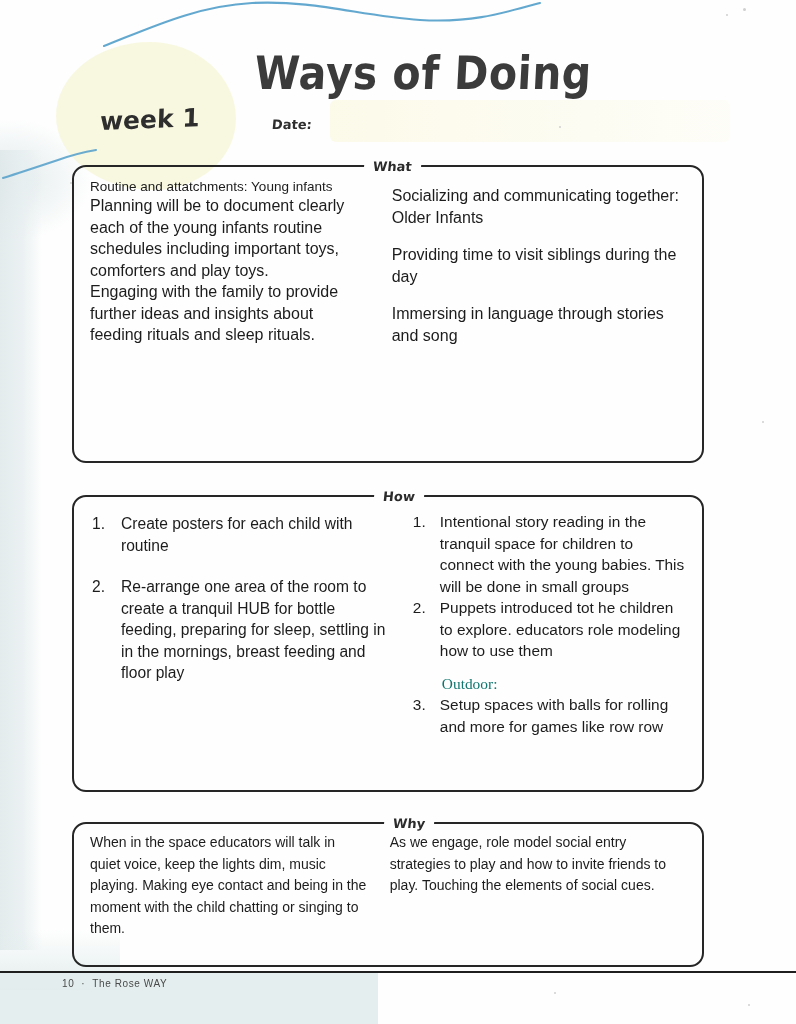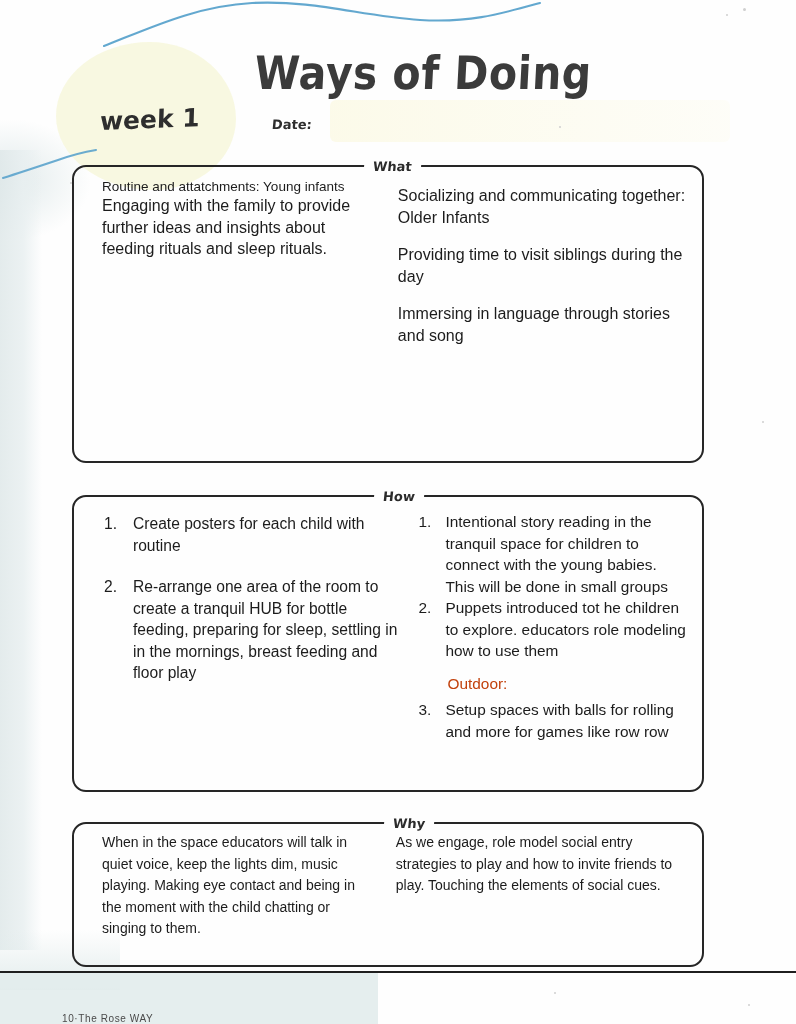--- a/index.html
+++ b/index.html
@@ -161,21 +161,20 @@
     white-space: nowrap;
   }
   .section.what .tab { left: 290px; }
   .section.how  .tab { left: 300px; }
   .section.why  .tab { left: 310px; }
 
   .cols {
     display: flex;
     height: 100%;
     box-sizing: border-box;
-    padding-left: 12px;
   }
   .col {
     box-sizing: border-box;
     padding: 14px 14px 10px 16px;
   }
   .col-left  { width: 50%; }
   .col-right { width: 50%; padding-left: 10px; }
 
   .section.what .col-left  { width: 49%; padding-top: 11px; padding-left: 16px; }
   .section.what .col-right { width: 51%; padding-top: 18px; padding-left: 10px; }
@@ -219,45 +218,46 @@
   ol.numlist > li .num {
     position: absolute;
     left: 2px;
     top: 0;
     width: 24px;
     text-align: left;
   }
   ol.numlist.right > li { padding-left: 29px; font-size: 15.4px; }
 
   .plain-indent {
-    margin: 0 0 5px 31px;
-    font-family: Liberation Sans, sans-serif;
+    margin: 0 0 0 31px;
+    font-family: Liberation Serif, serif;
     font-size: 15.4px;
     line-height: 21.5px;
-    color: #c2410c;
+    color: #0f766e;
   }
 
   
   .footer-rule {
     position: absolute;
     left: 0;
     top: 971px;
     width: 796px;
     height: 2px;
     background: #1f1f1f;
   }
   .footer {
     position: absolute;
     left: 62px;
-    top: 1013px;
+    top: 978px;
     font-family: "Liberation Sans", sans-serif;
     font-size: 10px;
     letter-spacing: .6px;
     color: #4a4a4a;
     display: flex;
+    gap: 7px;
     align-items: baseline;
   }
   .footer .dot { font-size: 10px; }
 
   
   .speck {
     position: absolute;
     background: #cfcfcf;
     border-radius: 50%;
     pointer-events: none;
@@ -291,20 +291,21 @@
 
   <div class="title">Ways of Doing</div>
   <div class="week-badge">week 1</div>
   <div class="date-label">Date:</div>
 
   <div class="section what">
     <div class="tab">What</div>
     <div class="cols">
       <div class="col col-left">
         <p class="body t-sm">Routine and attatchments:  Young infants</p>
+        <p class="body t-md">Planning will be to document clearly each of the young infants routine schedules including important toys, comforters and play toys.</p>
         <p class="body t-md">Engaging with the family to provide further ideas and insights about feeding rituals and sleep rituals.</p>
       </div>
       <div class="col col-right">
         <p class="body t-md">Socializing and communicating together:  Older Infants</p>
         <div class="gap"></div>
         <p class="body t-md">Providing time to visit siblings during the day</p>
         <div class="gap"></div>
         <p class="body t-md">Immersing in language through stories and song</p>
       </div>
     </div>

